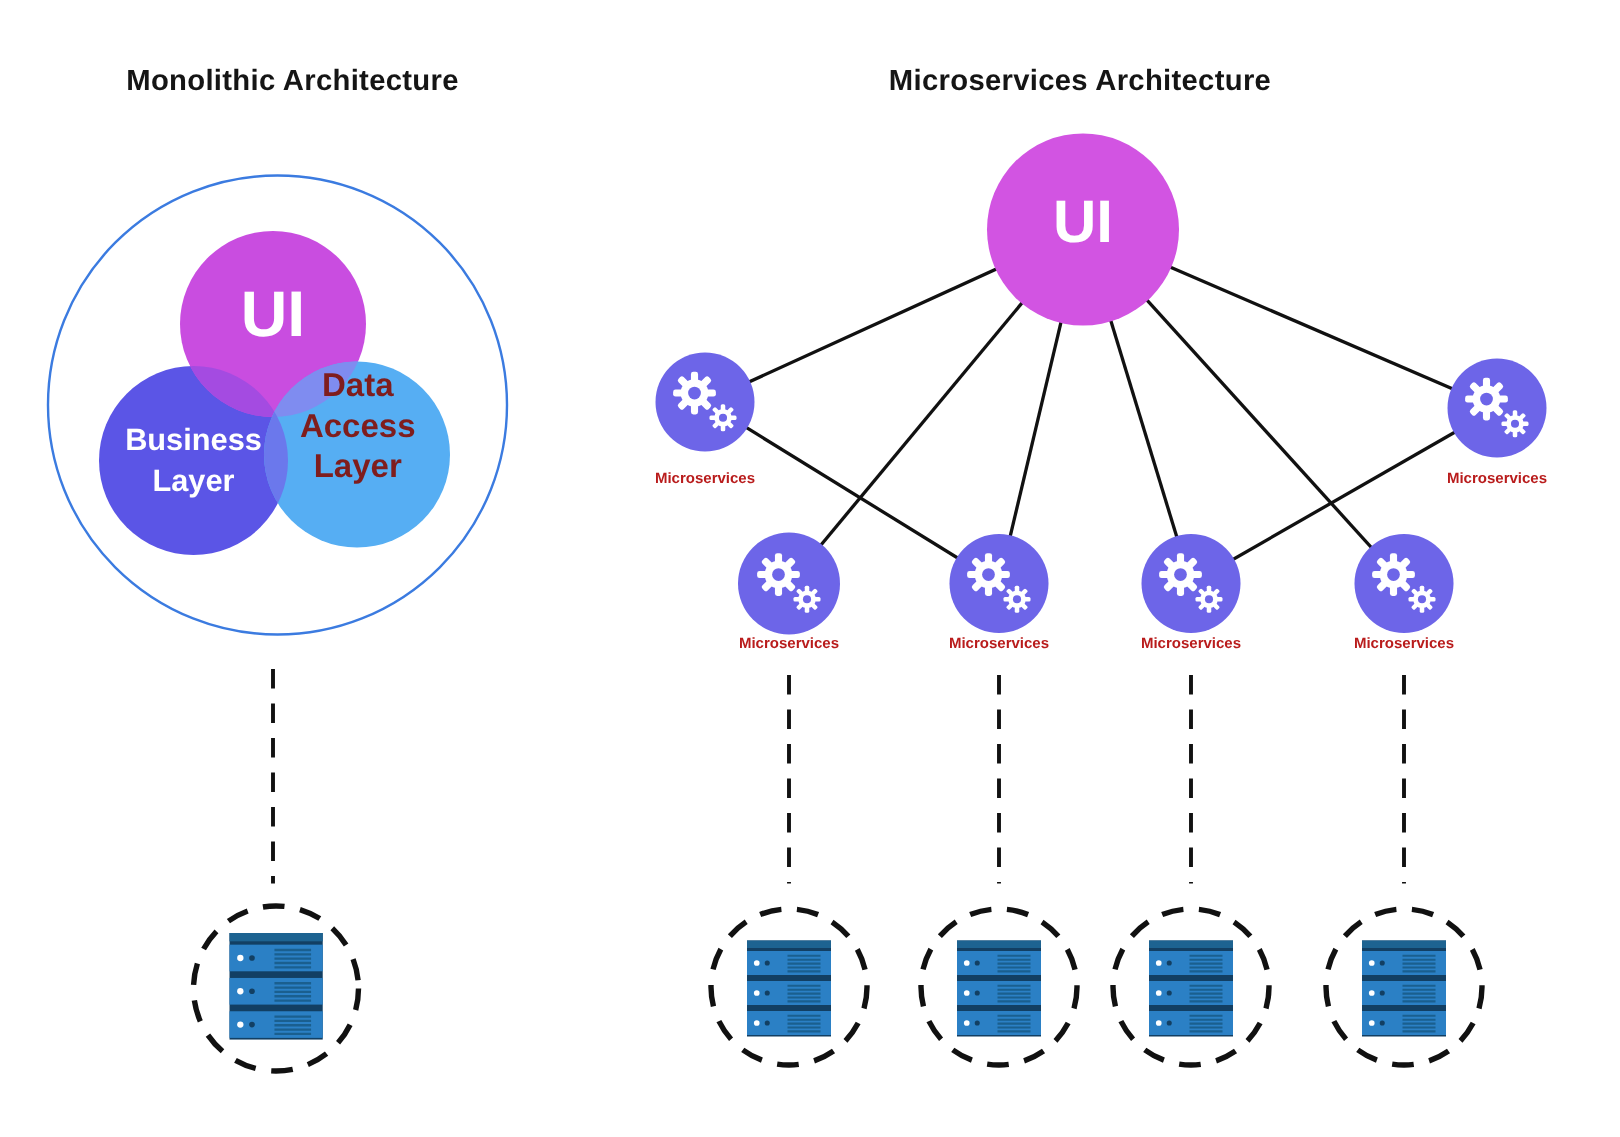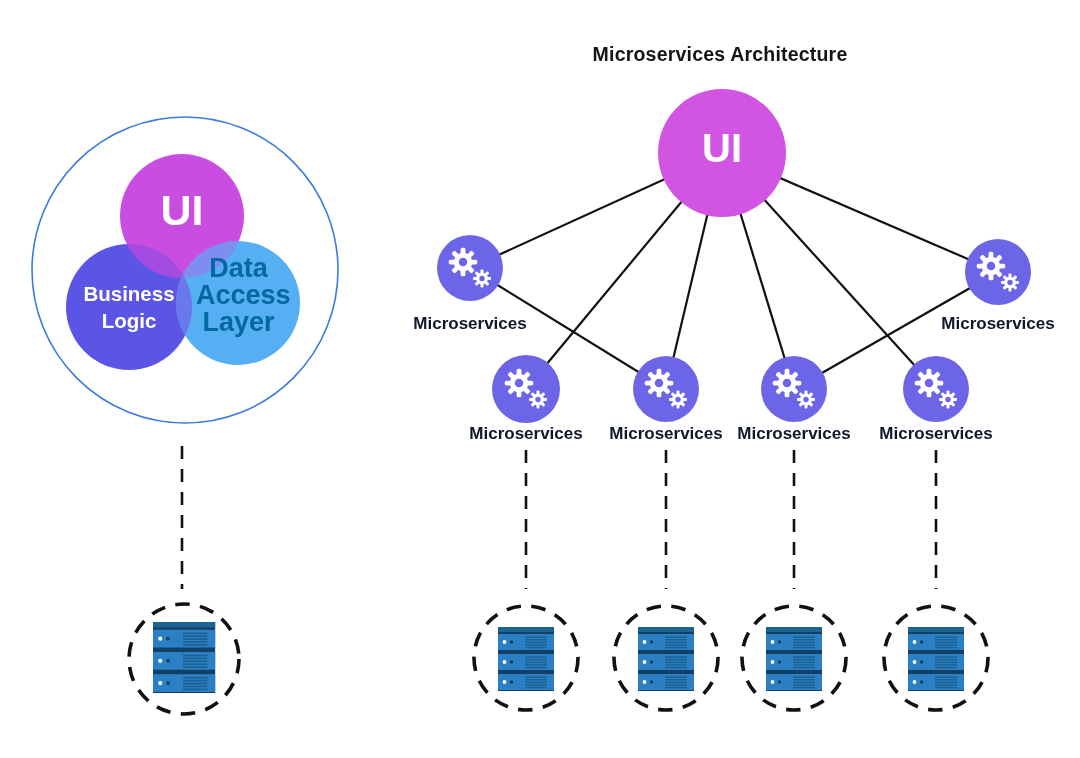--- a/index.html
+++ b/index.html
@@ -6,22 +6,22 @@
   .canvas{position:relative;width:1080px;height:758px;background:#ffffff;overflow:hidden;
           font-family:"Liberation Sans","DejaVu Sans",sans-serif;}
   .layer{position:absolute;left:0;top:0;}
   .txt{position:absolute;text-align:center;}
   .title{top:43px;font-size:19.5px;font-weight:bold;color:#151515;letter-spacing:.2px;}
   .title-left{left:35px;width:320px;}
   .title-right{left:535px;width:370px;text-align:center;}
   .ui-mono{left:122px;top:186px;width:120px;font-size:43px;font-weight:bold;color:#ffffff;}
   .ui-micro{left:662px;top:126px;width:120px;font-size:40px;font-weight:bold;color:#ffffff;}
   .biz-label{left:70px;top:280px;width:118px;font-size:20.5px;line-height:27px;font-weight:bold;color:#ffffff;}
-  .dal-label{left:196px;top:255px;width:85px;font-size:27px;line-height:27px;font-weight:bold;color:#0369a1;}
-  .svc-label{width:130px;font-size:17px;font-weight:bold;color:#0f172a;}
+  .dal-label{left:196px;top:243px;width:85px;font-size:22px;line-height:27px;font-weight:bold;color:#7f1d1d;}
+  .svc-label{width:130px;font-size:10px;font-weight:bold;color:#b91c1c;}
   .svc-tl{left:405px;top:314px;}
   .svc-tr{left:933px;top:314px;}
   .svc-b1{left:461px;top:424px;}
   .svc-b2{left:601px;top:424px;}
   .svc-b3{left:729px;top:424px;}
   .svc-b4{left:871px;top:424px;}
 </style>
 </head>
 <body>
 
@@ -139,24 +139,25 @@
         <circle r="33" fill="#6d65e8"></circle>
           <use href="#gearpair"></use>
       </g>
       <g transform="translate(936,389)">
         <circle r="33" fill="#6d65e8"></circle>
           <use href="#gearpair"></use>
       </g>
     </g>
   </svg>
 
+  <div class="txt title title-left">Monolithic Architecture</div>
   <div class="txt title title-right">Microservices Architecture</div>
 
   <div class="txt ui-mono">UI</div>
-  <div class="txt biz-label">Business Logic</div>
+  <div class="txt biz-label">Business Layer</div>
   <div class="txt dal-label">Data Access Layer</div>
 
   <div class="txt ui-micro">UI</div>
 
   <div class="txt svc-label svc-tl">Microservices</div>
   <div class="txt svc-label svc-tr">Microservices</div>
   <div class="txt svc-label svc-b1">Microservices</div>
   <div class="txt svc-label svc-b2">Microservices</div>
   <div class="txt svc-label svc-b3">Microservices</div>
   <div class="txt svc-label svc-b4">Microservices</div>

